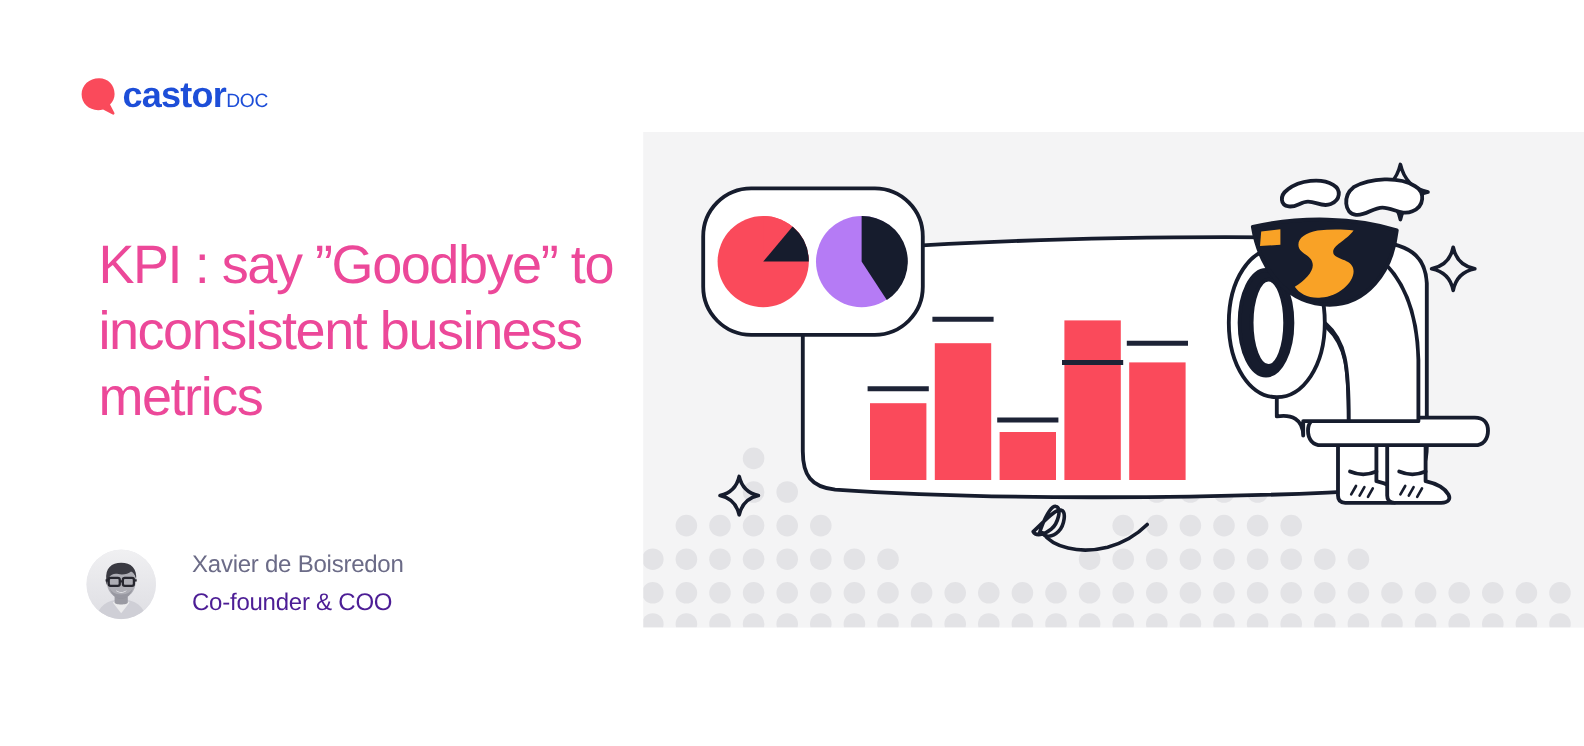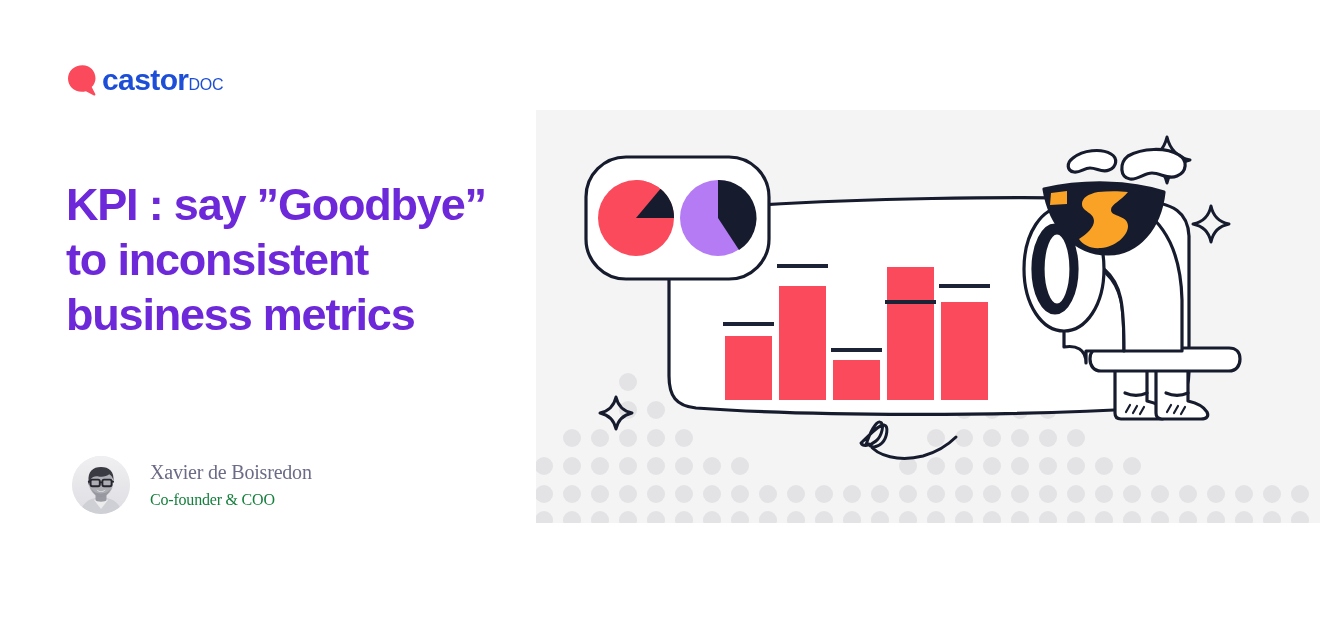--- a/index.html
+++ b/index.html
@@ -61,25 +61,25 @@
     font-weight: 400;
     letter-spacing: -0.2px;
     text-transform: uppercase;
   }
 
   .headline {
     position: absolute;
     left: 66px;
     top: 178px;
     width: 440px;
-    margin: 0;
+    margin: 16px;
     font-size: 45px;
     line-height: 1.22;
-    font-weight: 700;
-    color: #6d28d9;
+    font-weight: 400;
+    color: #ec4899;
     letter-spacing: -1.2px;
   }
 
   .author {
     position: absolute;
     left: 72px;
     top: 456px;
     display: flex;
     align-items: center;
   }
@@ -87,36 +87,35 @@
     width: 58px;
     height: 58px;
     border-radius: 50%;
     overflow: hidden;
     flex: 0 0 auto;
     background: #e9e9ee;
     position: relative;
   }
   .avatar svg { display: block; }
   .author-text {
-    margin-left: 20px;
+    margin-left: 30px;
     display: flex;
     flex-direction: column;
     justify-content: center;
-    font-family: Liberation Serif, serif;
   }
   .author-name {
     font-size: 20px;
     line-height: 1.55;
     color: #6b6b87;
     letter-spacing: -0.2px;
   }
   .author-role {
-    font-size: 16px;
+    font-size: 20px;
     line-height: 1.55;
-    color: #15803d;
+    color: #4c1d95;
     letter-spacing: -0.2px;
   }
 
   
   .illus-panel {
     position: absolute;
     left: 536px;
     top: 110px;
     width: 784px;
     height: 413px;

